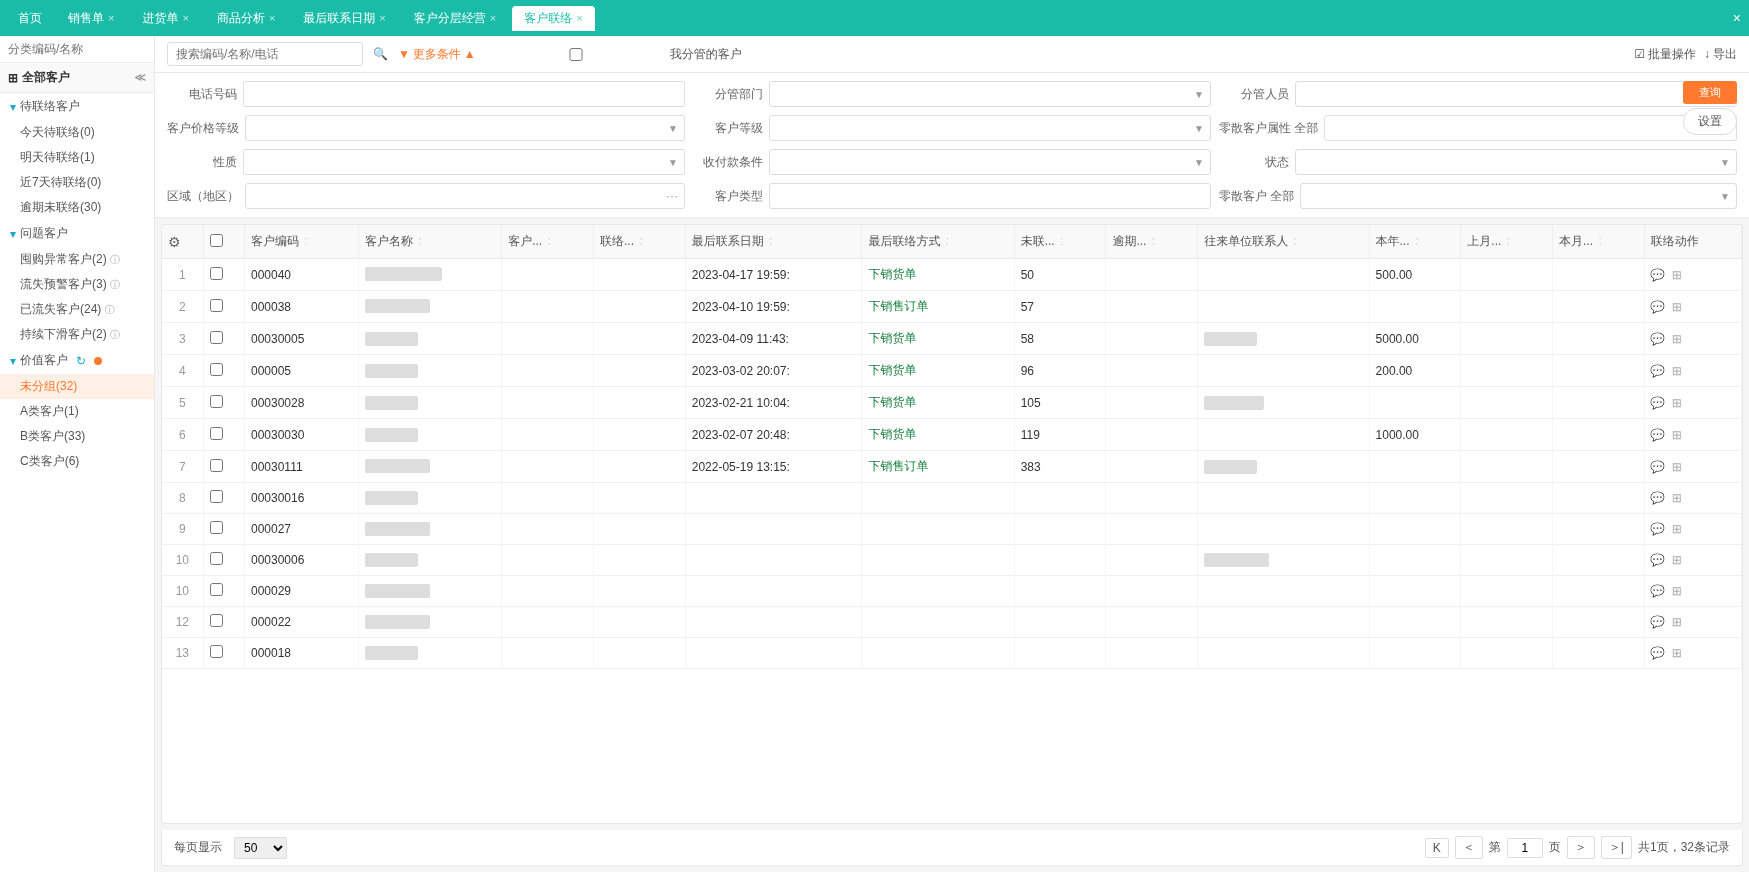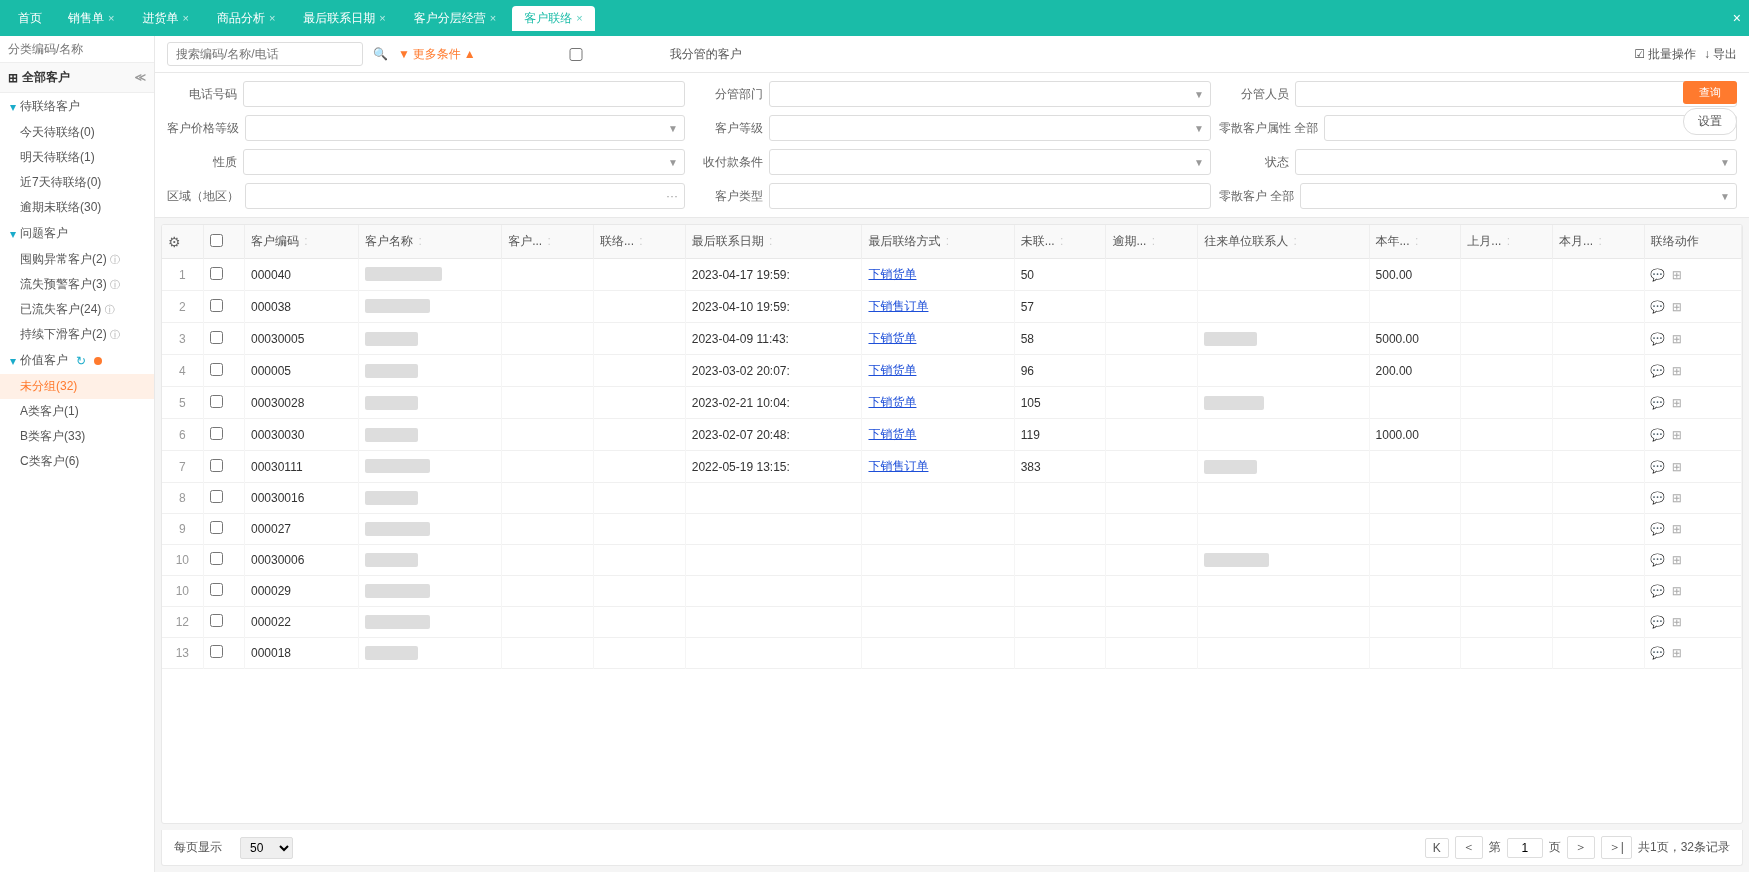--- a/index.html
+++ b/index.html
@@ -262,44 +262,43 @@
     table tbody tr {
       border-bottom: 1px solid #f0f0f0;
     }
     table tbody td {
       padding: 7px 6px;
       color: #333;
       border-right: 1px solid #f5f5f5;
       white-space: nowrap;
     }
     table tbody td.link-text {
-      color: #1d4ed8;
-      cursor: pointer;
-      text-decoration: underline;
+      color: #15803d;
+      cursor: pointer;
       margin-top: 48px;
     }
     .row-num {
       color: #999;
       text-align: center;
     }
     .action-icons {
       display: flex;
       gap: 6px;
       color: #aaa;
     }
     .action-icons span { cursor: pointer; }
 
     
     .table-footer {
       background: #fff;
       border-top: 1px solid #e8e8e8;
       padding: 6px 12px;
       display: flex;
       align-items: center;
-      gap: 18px;
+      gap: 12px;
       font-size: 12px;
       color: #555;
       margin: 0 6px 6px;
       border: 1px solid #e8e8e8;
       border-top: none;
       border-radius: 0 0 3px 3px;
     }
     .footer-pagination {
       display: flex;
       align-items: center;

